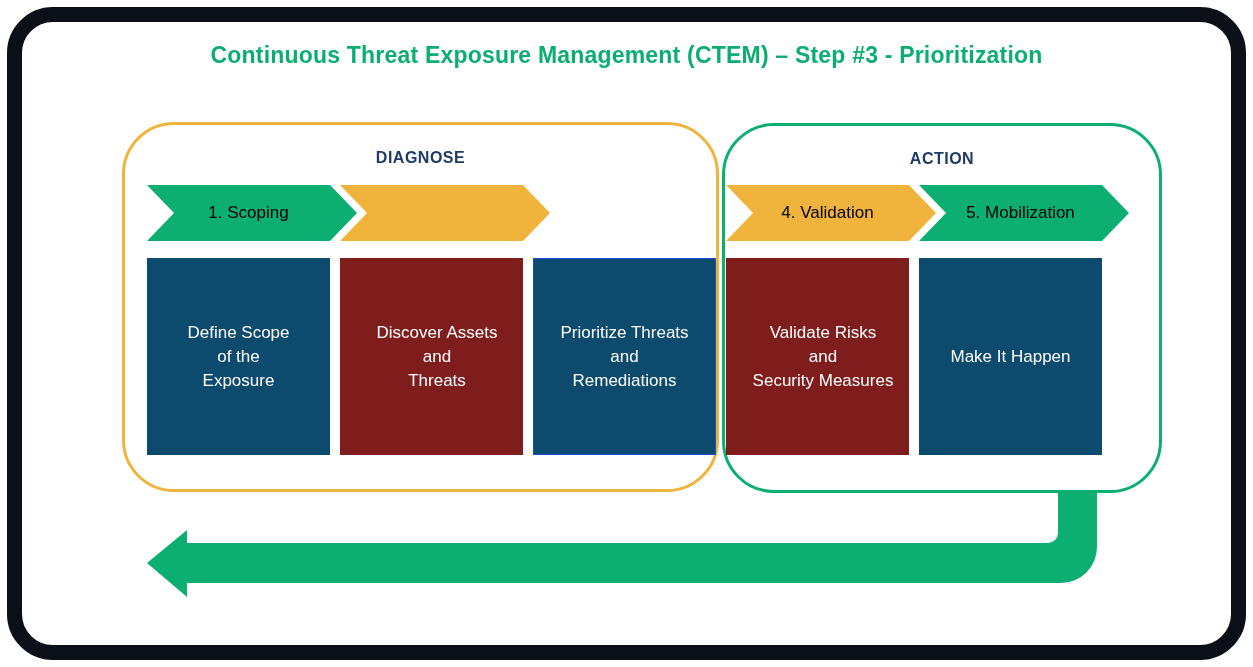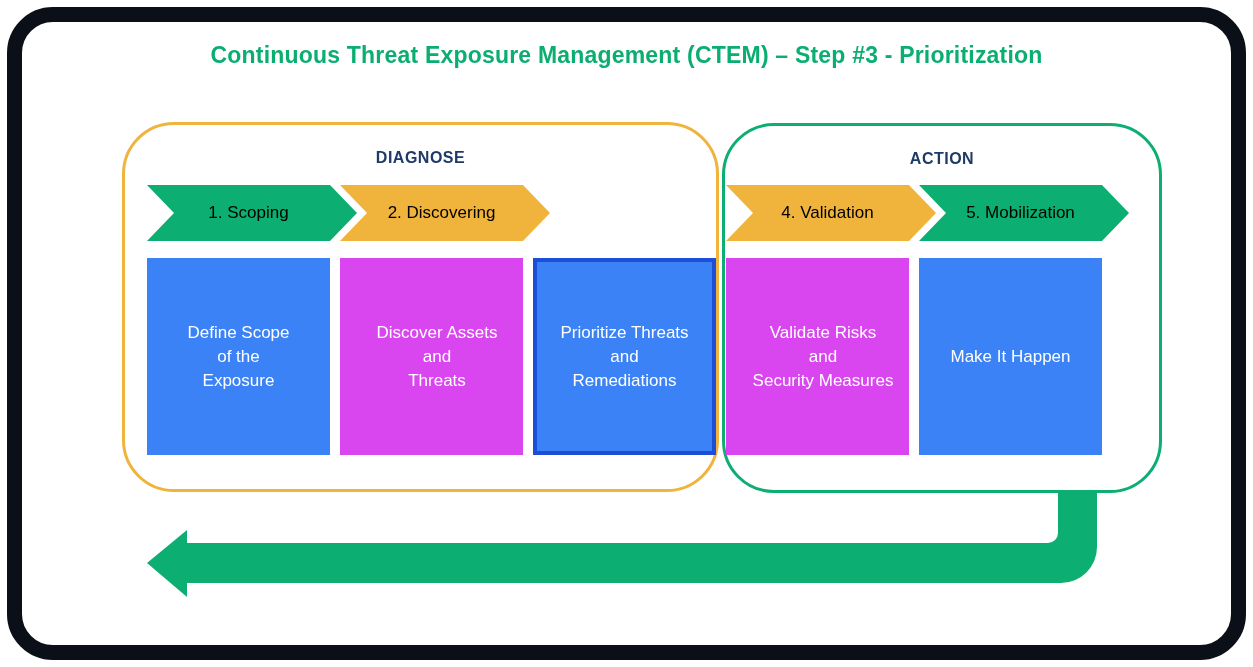--- a/index.html
+++ b/index.html
@@ -28,23 +28,23 @@
   .chev-label{
     position:absolute;left:10px;top:0;width:183px;height:56px;
     display:flex;align-items:center;justify-content:center;
     color:#000000;font-size:17px;
   }
   .box{
     position:absolute;top:258px;width:183px;height:197px;box-sizing:border-box;
     display:flex;flex-direction:column;align-items:center;justify-content:center;
     color:#ffffff;font-size:17px;line-height:24px;text-align:center;
   }
-  .bg-green{background:#3b82f6;}
-  .bg-yellow{background:#d946ef;padding-left:11px;}
-  .hl{border:4px solid #1d4ed8;}
+  .bg-green{background:#0c4a6e;}
+  .bg-yellow{background:#7f1d1d;padding-left:11px;}
+  .hl{border:1px solid #1d4ed8;}
   .fill-green{fill:#0cae72;}
   .fill-yellow{fill:#f0b43d;}
   .stroke-navy{stroke:#16243e;stroke-width:4;stroke-linejoin:miter;}
   .loop-arrow-svg{position:absolute;left:0;top:0;pointer-events:none;}
 </style>
 </head>
 <body>
 
 <div class="canvas">
 
@@ -63,21 +63,20 @@
     <svg width="210" height="56" viewBox="0 0 210 56">
       <polygon class="fill-green" points="0,0 183,0 210,28 183,56 0,56 27,28"></polygon>
     </svg>
     <span class="chev-label">1. Scoping</span>
   </div>
 
   <div class="chev" style="left:340px">
     <svg width="210" height="56" viewBox="0 0 210 56">
       <polygon class="fill-yellow" points="0,0 183,0 210,28 183,56 0,56 27,28"></polygon>
     </svg>
-    <span class="chev-label">2. Discovering</span>
   </div>
 
 
   <div class="chev" style="left:726px">
     <svg width="210" height="56" viewBox="0 0 210 56">
       <polygon class="fill-yellow" points="0,0 183,0 210,28 183,56 0,56 27,28"></polygon>
     </svg>
     <span class="chev-label">4. Validation</span>
   </div>
 

